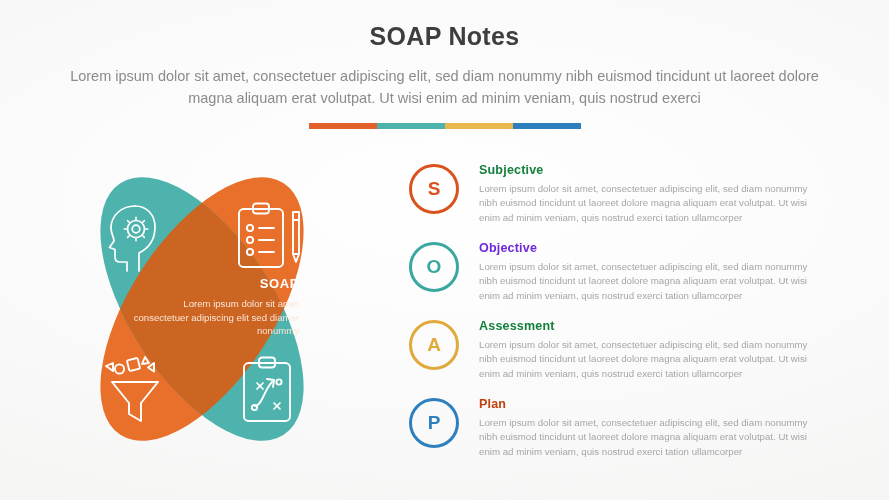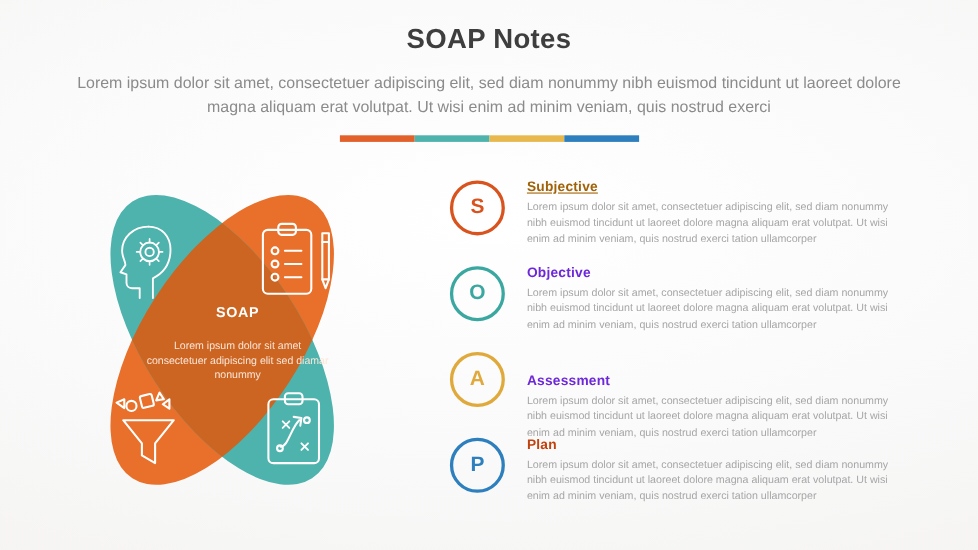--- a/index.html
+++ b/index.html
@@ -50,29 +50,29 @@
     position:relative;
   }
   .venn {
     position:absolute;
     left:52px; top:6px;
   }
   .venn-caption {
     position:absolute;
     left:133px; top:128px;
     width:166px;
-    text-align:center;
+    text-align:right;
     pointer-events:none;
   }
   .venn-caption .vc-title {
     font-size:13px; font-weight:bold; color:#ffffff;
     letter-spacing:.6px;
   }
   .venn-caption .vc-body {
-    margin-top:17px;
+    margin-top:6px;
     font-size:9.6px; line-height:1.42;
     color:#fbe6d8;
   }
 
   
   .list {
     flex:1;
     padding:14px 60px 0 9px;
   }
   .item {
@@ -194,37 +194,37 @@
       <div class="vc-title">SOAP</div>
       <div class="vc-body">Lorem ipsum dolor sit amet consectetuer adipiscing elit sed diamar nonummy</div>
     </div>
   </div>
 
   <div class="list">
 
     <div class="item">
       <div class="badge" style="border: 3px solid rgb(217, 83, 30); color: rgb(217, 83, 30);">S</div>
       <div class="item-text">
-        <div class="item-title" style="color: #a16207; text-decoration: underline;">Subjective</div>
+        <div class="item-title" style="color: #15803d;">Subjective</div>
         <div class="item-body">Lorem ipsum dolor sit amet, consectetuer adipiscing elit, sed diam nonummy nibh euismod tincidunt ut laoreet dolore magna aliquam erat volutpat. Ut wisi enim ad minim veniam, quis nostrud exerci tation ullamcorper</div>
       </div>
     </div>
 
     <div class="item">
       <div class="badge" style="border: 3px solid rgb(58, 168, 160); color: rgb(58, 168, 160);">O</div>
       <div class="item-text">
         <div class="item-title" style="color: #6d28d9;">Objective</div>
         <div class="item-body">Lorem ipsum dolor sit amet, consectetuer adipiscing elit, sed diam nonummy nibh euismod tincidunt ut laoreet dolore magna aliquam erat volutpat. Ut wisi enim ad minim veniam, quis nostrud exerci tation ullamcorper</div>
       </div>
     </div>
 
     <div class="item">
       <div class="badge" style="border: 3px solid rgb(224, 169, 60); color: rgb(224, 169, 60);">A</div>
       <div class="item-text">
-        <div class="item-title" style="color: #6d28d9; margin-top: 20px;">Assessment</div>
+        <div class="item-title" style="color: #15803d;">Assessment</div>
         <div class="item-body">Lorem ipsum dolor sit amet, consectetuer adipiscing elit, sed diam nonummy nibh euismod tincidunt ut laoreet dolore magna aliquam erat volutpat. Ut wisi enim ad minim veniam, quis nostrud exerci tation ullamcorper</div>
       </div>
     </div>
 
     <div class="item">
       <div class="badge" style="border: 3px solid rgb(45, 127, 189); color: rgb(45, 127, 189);">P</div>
       <div class="item-text">
         <div class="item-title" style="color: #c2410c;">Plan</div>
         <div class="item-body">Lorem ipsum dolor sit amet, consectetuer adipiscing elit, sed diam nonummy nibh euismod tincidunt ut laoreet dolore magna aliquam erat volutpat. Ut wisi enim ad minim veniam, quis nostrud exerci tation ullamcorper</div>
       </div>

